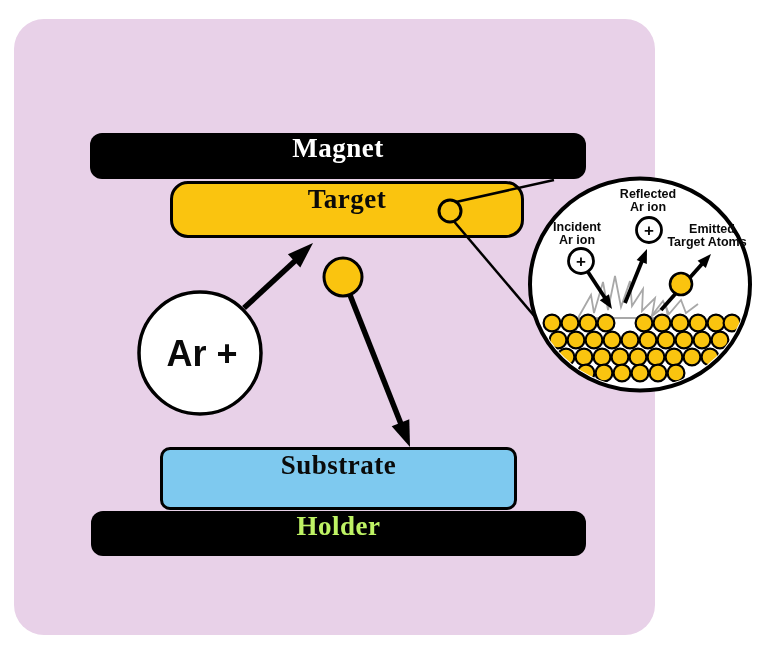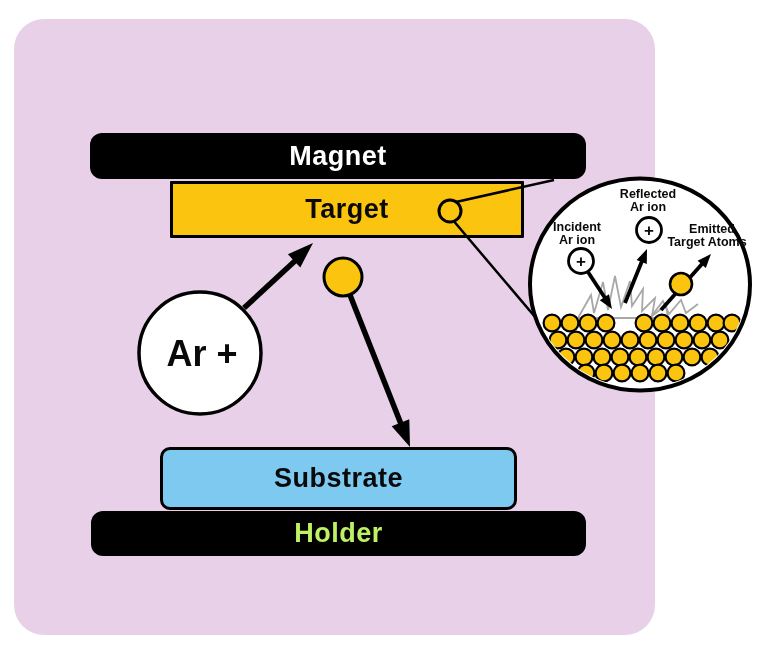--- a/index.html
+++ b/index.html
@@ -5,30 +5,30 @@
   html,body{margin:0;padding:0;}
   body{
     width:760px;height:650px;position:relative;background:#ffffff;
     font-family:"Liberation Sans",sans-serif;overflow:hidden;
   }
   .chamber{
     position:absolute;left:14px;top:19px;width:641px;height:616px;
     background:var(--chamber,#E8D1E8);border-radius:30px;
   }
   .bar{
-    position:absolute;display:flex;align-items:center;justify-content:center;
-    box-sizing:border-box;font-weight:bold;letter-spacing:0.5px;
+    position:absolute;display:flex;justify-content:center;
+    box-sizing:border-box;font-weight:bold;letter-spacing:0.5px;font-family:Liberation Serif, serif;
   }
   .bar-magnet{
     left:90px;top:133px;width:496px;height:46px;background:var(--black,#000);
     border-radius:12px;color:#fff;font-size:27px;
   }
   .bar-target{
     left:170px;top:181px;width:354px;height:57px;background:var(--yellow,#FAC40F);
-    border:3px solid var(--black,#000);border-radius:1px;color:#0a0a0a;font-size:27px;
+    border:3px solid var(--black,#000);border-radius:18px;color:#0a0a0a;font-size:27px;
   }
   .bar-substrate{
     left:160px;top:447px;width:357px;height:63px;background:var(--blue,#7EC9EF);
     border:3px solid var(--black,#000);border-radius:10px;color:#0a0a0a;font-size:27px;
   }
   .bar-holder{
     left:91px;top:511px;width:495px;height:45px;background:var(--black,#000);
     border-radius:12px;color:#bef264;font-size:27px;
   }
   svg.overlay{position:absolute;left:0;top:0;width:760px;height:650px;}

